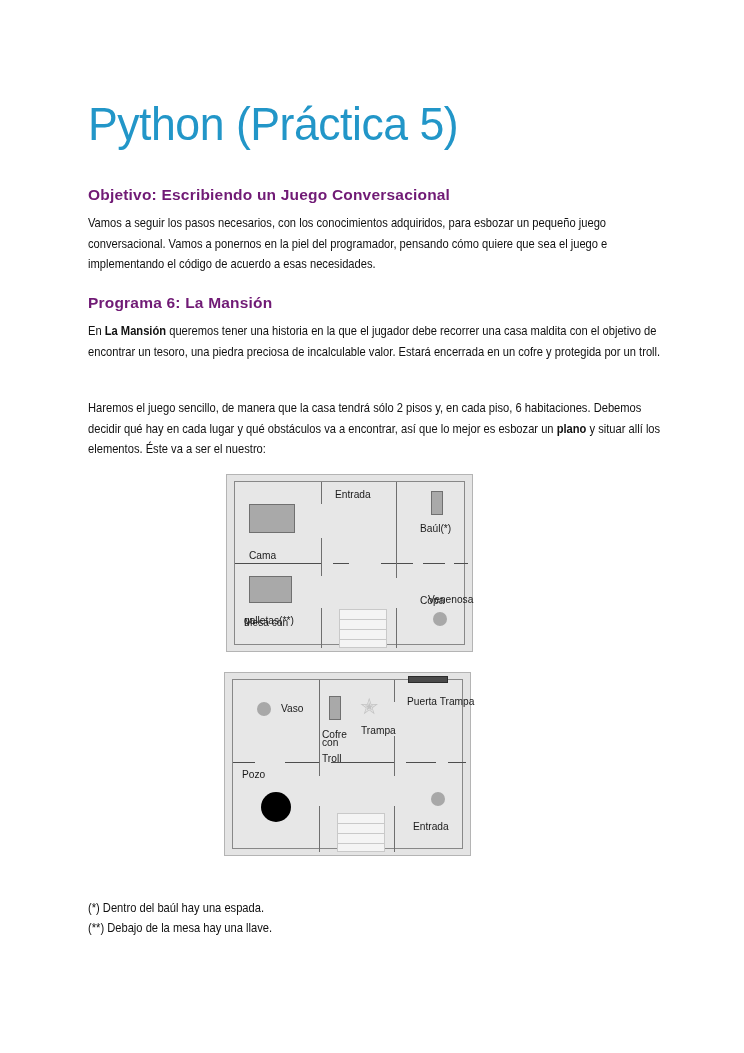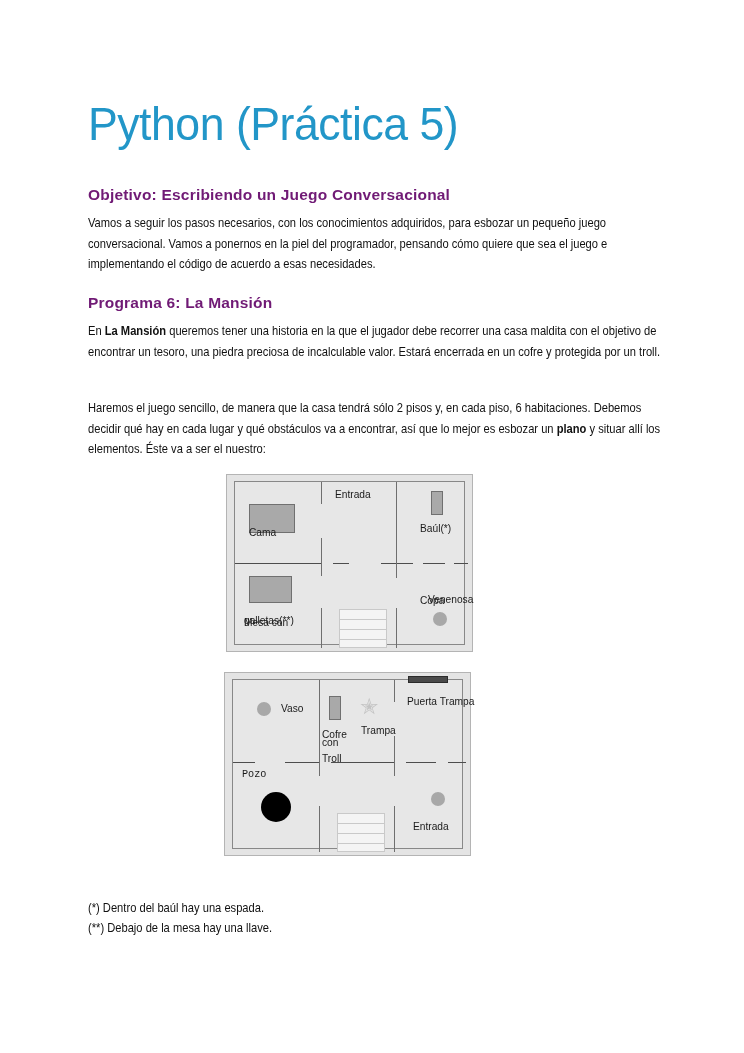--- a/index.html
+++ b/index.html
@@ -195,21 +195,21 @@
       <div class="wall-h" style="left:219px; top:81px; width:14px;"></div>
 
       <div class="wall-light-v" style="left:86px;  top:0px;  height:22px;"></div>
       <div class="wall-light-v" style="left:86px;  top:56px; height:38px;"></div>
       <div class="wall-light-v" style="left:86px;  top:126px; height:40px;"></div>
 
       <div class="wall-light-v" style="left:161px; top:0px;   height:96px;"></div>
       <div class="wall-light-v" style="left:161px; top:126px; height:40px;"></div>
 
       <div class="box-gray" style="left:14px; top:22px; width:46px; height:29px;"></div>
-      <div class="plan-label" style="left:14px; top:44px;">Cama</div>
+      <div class="plan-label" style="left:14px; top:67px;">Cama</div>
 
       <div class="plan-label" style="left:100px; top:6px;">Entrada</div>
 
       <div class="box-gray" style="left:196px; top:9px; width:12px; height:24px;"></div>
       <div class="plan-label" style="left:185px; top:40px;">Baúl(*)</div>
 
       <div class="box-gray" style="left:14px; top:94px; width:43px; height:27px;"></div>
       <div class="plan-label" style="left:9px; top:134px;">Mesa con</div>
       <div class="plan-label" style="left:9px; top:132px;">galletas(**)</div>
 
@@ -247,21 +247,21 @@
       <div class="plan-label" style="left:89px; top:48px;">Cofre</div>
       <div class="plan-label" style="left:89px; top:56px;">con</div>
       <div class="plan-label" style="left:89px; top:72px;">Troll</div>
 
       <div class="star-troll" style="left:127px; top:16px;">✭</div>
       <div class="plan-label" style="left:128px; top:44px;">Trampa</div>
 
       <div class="bar-dark" style="left:175px; top:-4px; width:40px; height:7px;"></div>
       <div class="plan-label" style="left:174px; top:15px;">Puerta Trampa</div>
 
-      <div class="plan-label" style="left:9px; top:88px;font-family:Liberation Mono, monospace;">Pozo</div>
+      <div class="plan-label" style="left:9px; top:88px;">Pozo</div>
       <div class="circle-black" style="left:28px; top:112px; width:30px; height:30px;"></div>
 
       <div class="circle-gray" style="left:198px; top:112px; width:14px; height:14px;"></div>
       <div class="plan-label" style="left:180px; top:140px;">Entrada</div>
 
       <div class="stairs" style="left:104px; top:133px; width:48px; height:39px;">
         <div class="stair-line" style="top:9px;"></div>
         <div class="stair-line" style="top:19px;"></div>
         <div class="stair-line" style="top:29px;"></div>
       </div>

